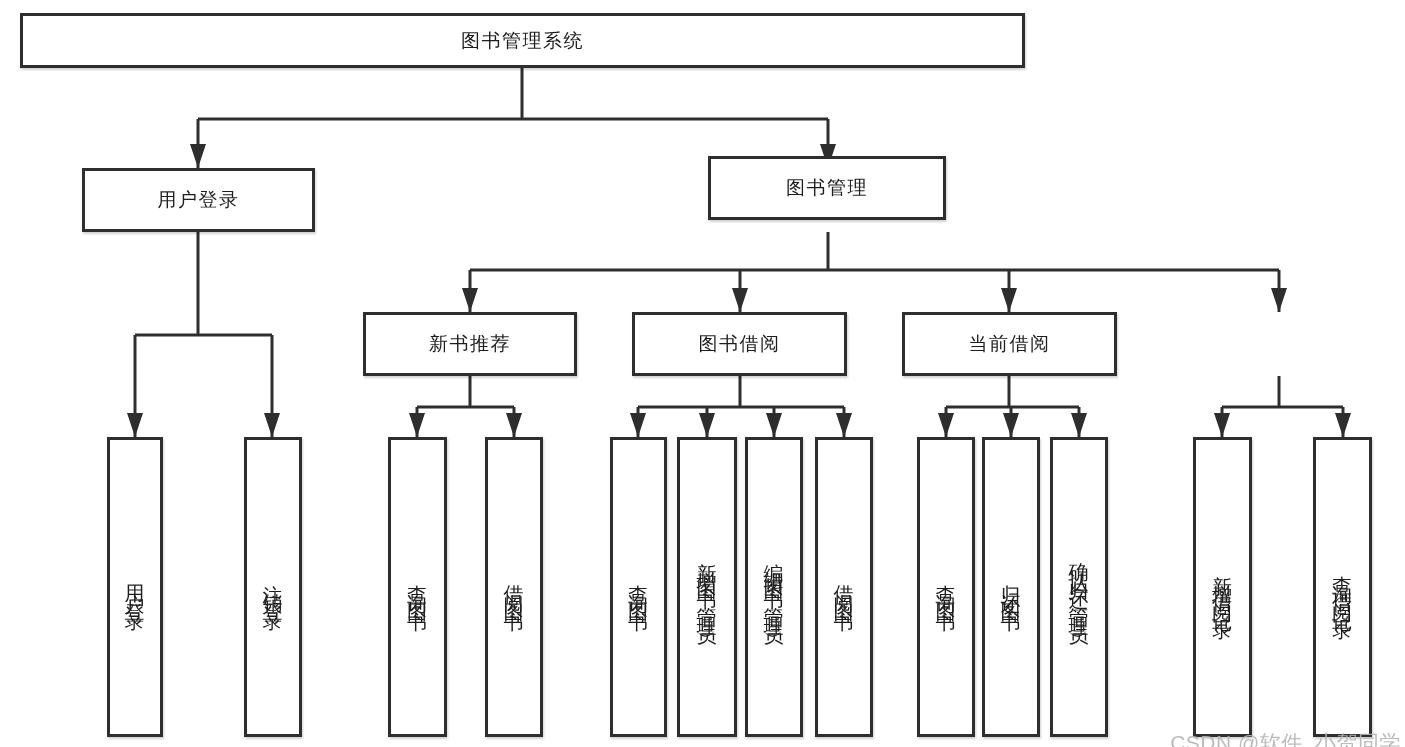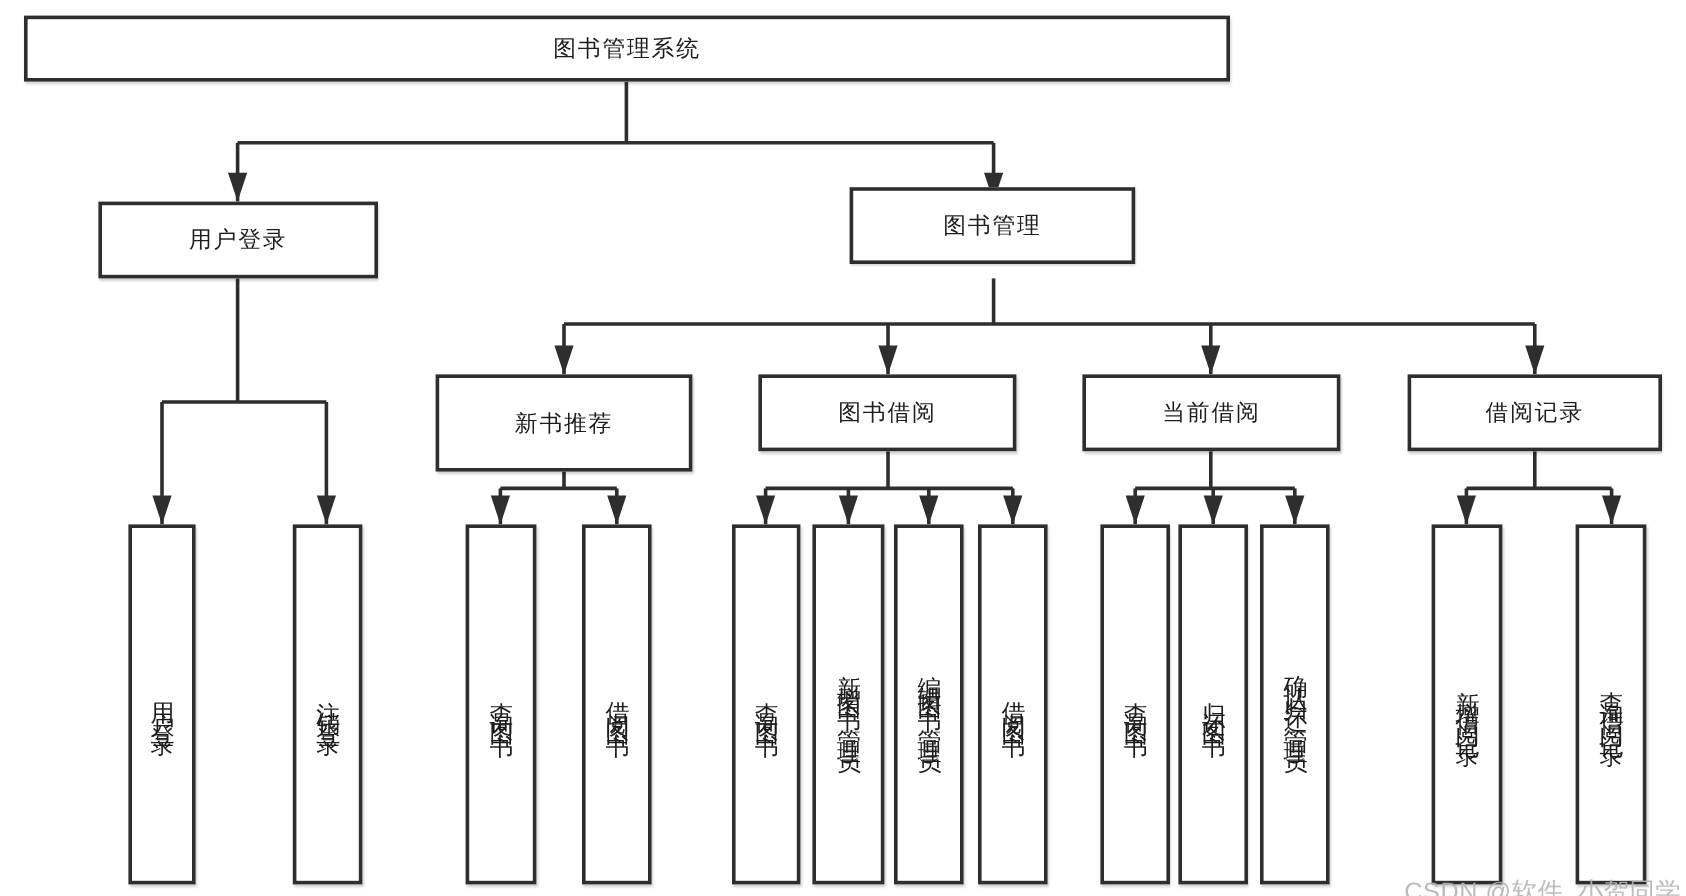--- a/index.html
+++ b/index.html
@@ -100,31 +100,28 @@
     <span>图书管理系统</span>
   </div>
 
   <div class="node h" style="left:82px;top:168px;width:233px;height:64px">
     <span>用户登录</span>
   </div>
   <div class="node h" style="left:708px;top:156px;width:238px;height:64px">
     <span>图书管理</span>
   </div>
 
-  <div class="node h" style="left:363px;top:312px;width:214px;height:81px">
+  <div class="node h" style="left:363px;top:312px;width:214px;height:64px">
     <span>新书推荐</span>
   </div>
   <div class="node h" style="left:902px;top:312px;width:215px;height:64px">
     <span>当前借阅</span>
   </div>
   <div class="node h" style="left:632px;top:312px;width:215px;height:64px">
     <span>图书借阅</span>
-  </div>
-  <div class="node h" style="left:1173px;top:312px;width:212px;height:64px">
-    <span>借阅记录</span>
   </div>
 
   <div class="node v" style="left:107px;top:437px;width:56px;height:300px">
     <span>用户登录</span>
   </div>
   <div class="node v" style="left:244px;top:437px;width:58px;height:300px">
     <span>注销登录</span>
   </div>
 
   <div class="node v" style="left:388px;top:437px;width:59px;height:300px">

